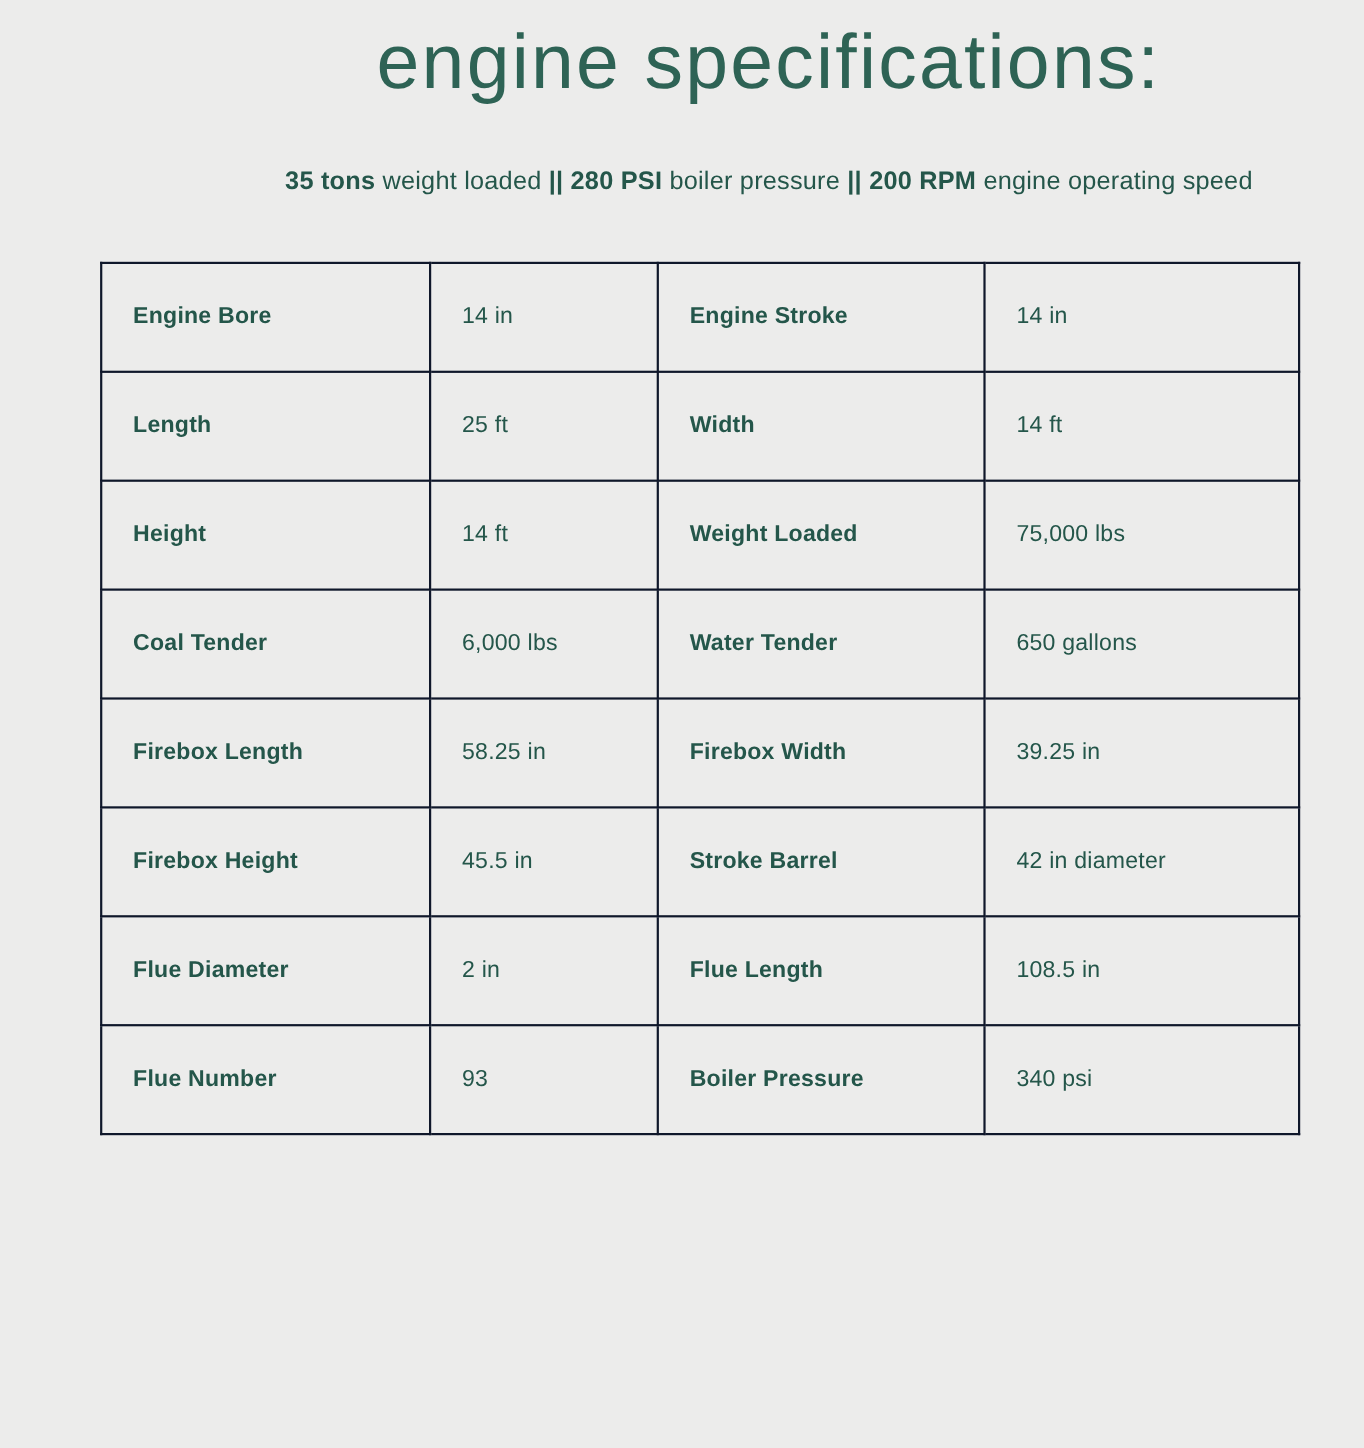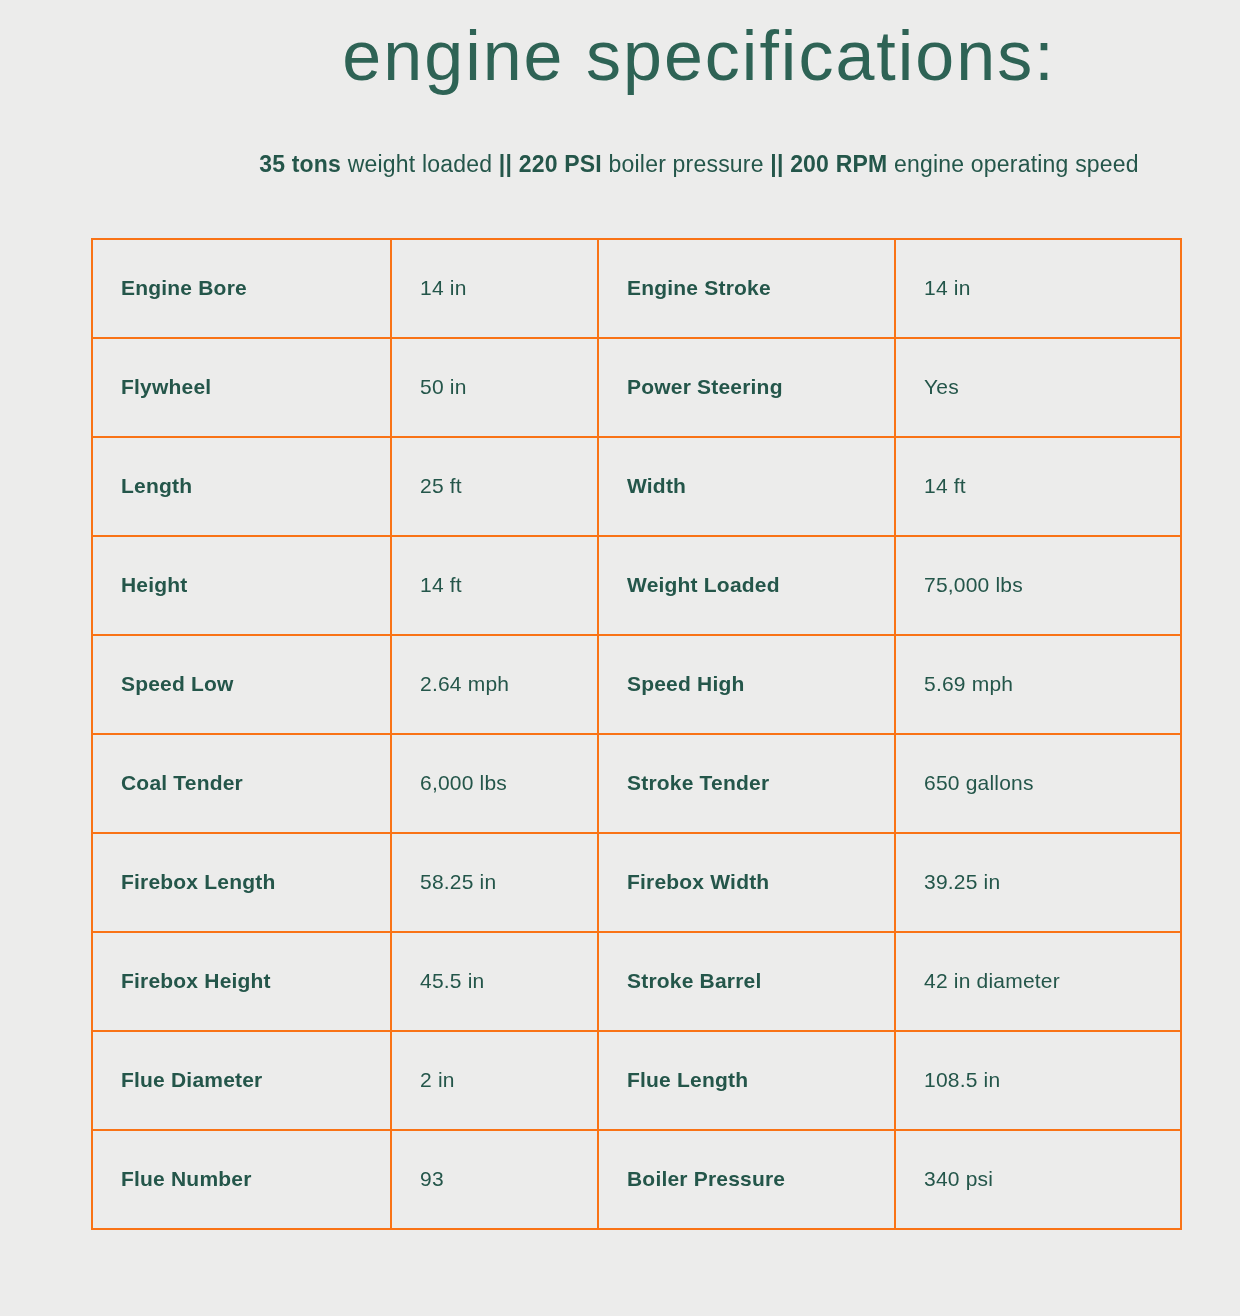--- a/index.html
+++ b/index.html
@@ -35,82 +35,70 @@
     line-height: 1.3;
   }
   .subtitle .bold { font-weight: bold; text-align: center; }
   table.specs-table {
     margin-top: 58px;
     width: 1089px;
     border-collapse: collapse;
     table-layout: fixed;
   }
   table.specs-table td {
-    border: 2px solid #f97316;
+    border: 2px solid #0f172a;
     height: 99px;
     padding: 0 0 0 28px;
     font-size: 21px;
     vertical-align: middle;
     letter-spacing: 0.2px;
     color: #24564a;
   }
   td.label-cell { font-weight: bold; }
   td.value-cell { font-weight: normal; }
 </style>
 </head>
 <body>
 
 <div class="content">
 
   <h1 class="page-title">engine specifications:</h1>
 
-  <p class="subtitle"><span class="bold">35 tons</span><span> weight loaded </span><span class="bold">|| 220 PSI</span><span> boiler pressure </span><span class="bold">|| 200 RPM</span><span> engine operating speed</span></p>
+  <p class="subtitle"><span class="bold">35 tons</span><span> weight loaded </span><span class="bold">|| 280 PSI</span><span> boiler pressure </span><span class="bold">|| 200 RPM</span><span> engine operating speed</span></p>
 
   <table class="specs-table">
     <colgroup>
       <col style="width:299px">
       <col style="width:207px">
       <col style="width:297px">
       <col style="width:286px">
     </colgroup>
     <tbody>
         <tr>
           <td class="label-cell">Engine Bore</td>
           <td class="value-cell">14 in</td>
           <td class="label-cell">Engine Stroke</td>
           <td class="value-cell">14 in</td>
         </tr>
         <tr>
-          <td class="label-cell">Flywheel</td>
-          <td class="value-cell">50 in</td>
-          <td class="label-cell">Power Steering</td>
-          <td class="value-cell">Yes</td>
-        </tr>
-        <tr>
           <td class="label-cell">Length</td>
           <td class="value-cell">25 ft</td>
           <td class="label-cell">Width</td>
           <td class="value-cell">14 ft</td>
         </tr>
         <tr>
           <td class="label-cell">Height</td>
           <td class="value-cell">14 ft</td>
           <td class="label-cell">Weight Loaded</td>
           <td class="value-cell">75,000 lbs</td>
         </tr>
         <tr>
-          <td class="label-cell">Speed Low</td>
-          <td class="value-cell">2.64 mph</td>
-          <td class="label-cell">Speed High</td>
-          <td class="value-cell">5.69 mph</td>
-        </tr>
-        <tr>
           <td class="label-cell">Coal Tender</td>
           <td class="value-cell">6,000 lbs</td>
-          <td class="label-cell">Stroke Tender</td>
+          <td class="label-cell">Water Tender</td>
           <td class="value-cell">650 gallons</td>
         </tr>
         <tr>
           <td class="label-cell">Firebox Length</td>
           <td class="value-cell">58.25 in</td>
           <td class="label-cell">Firebox Width</td>
           <td class="value-cell">39.25 in</td>
         </tr>
         <tr>
           <td class="label-cell">Firebox Height</td>

